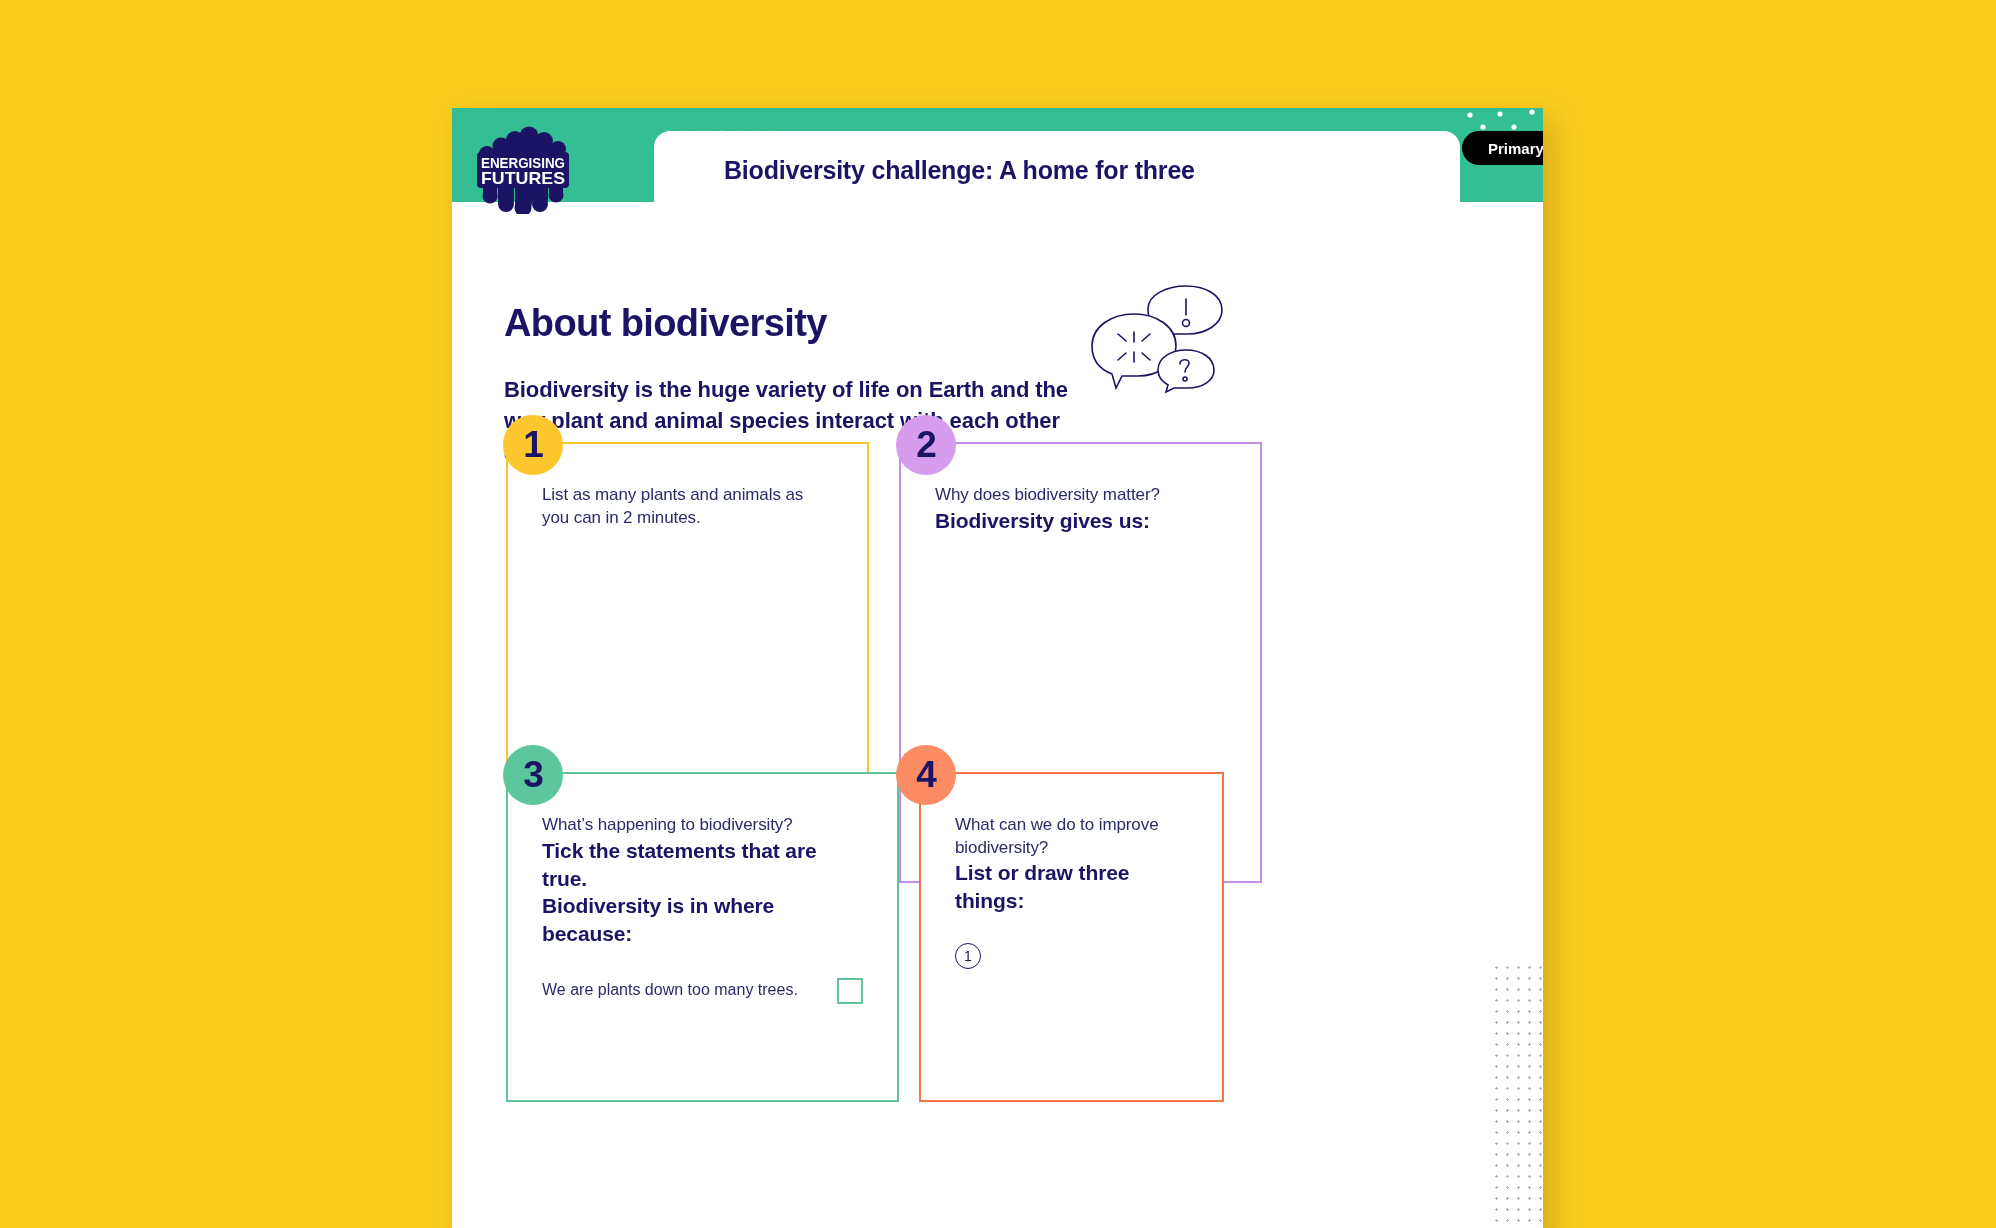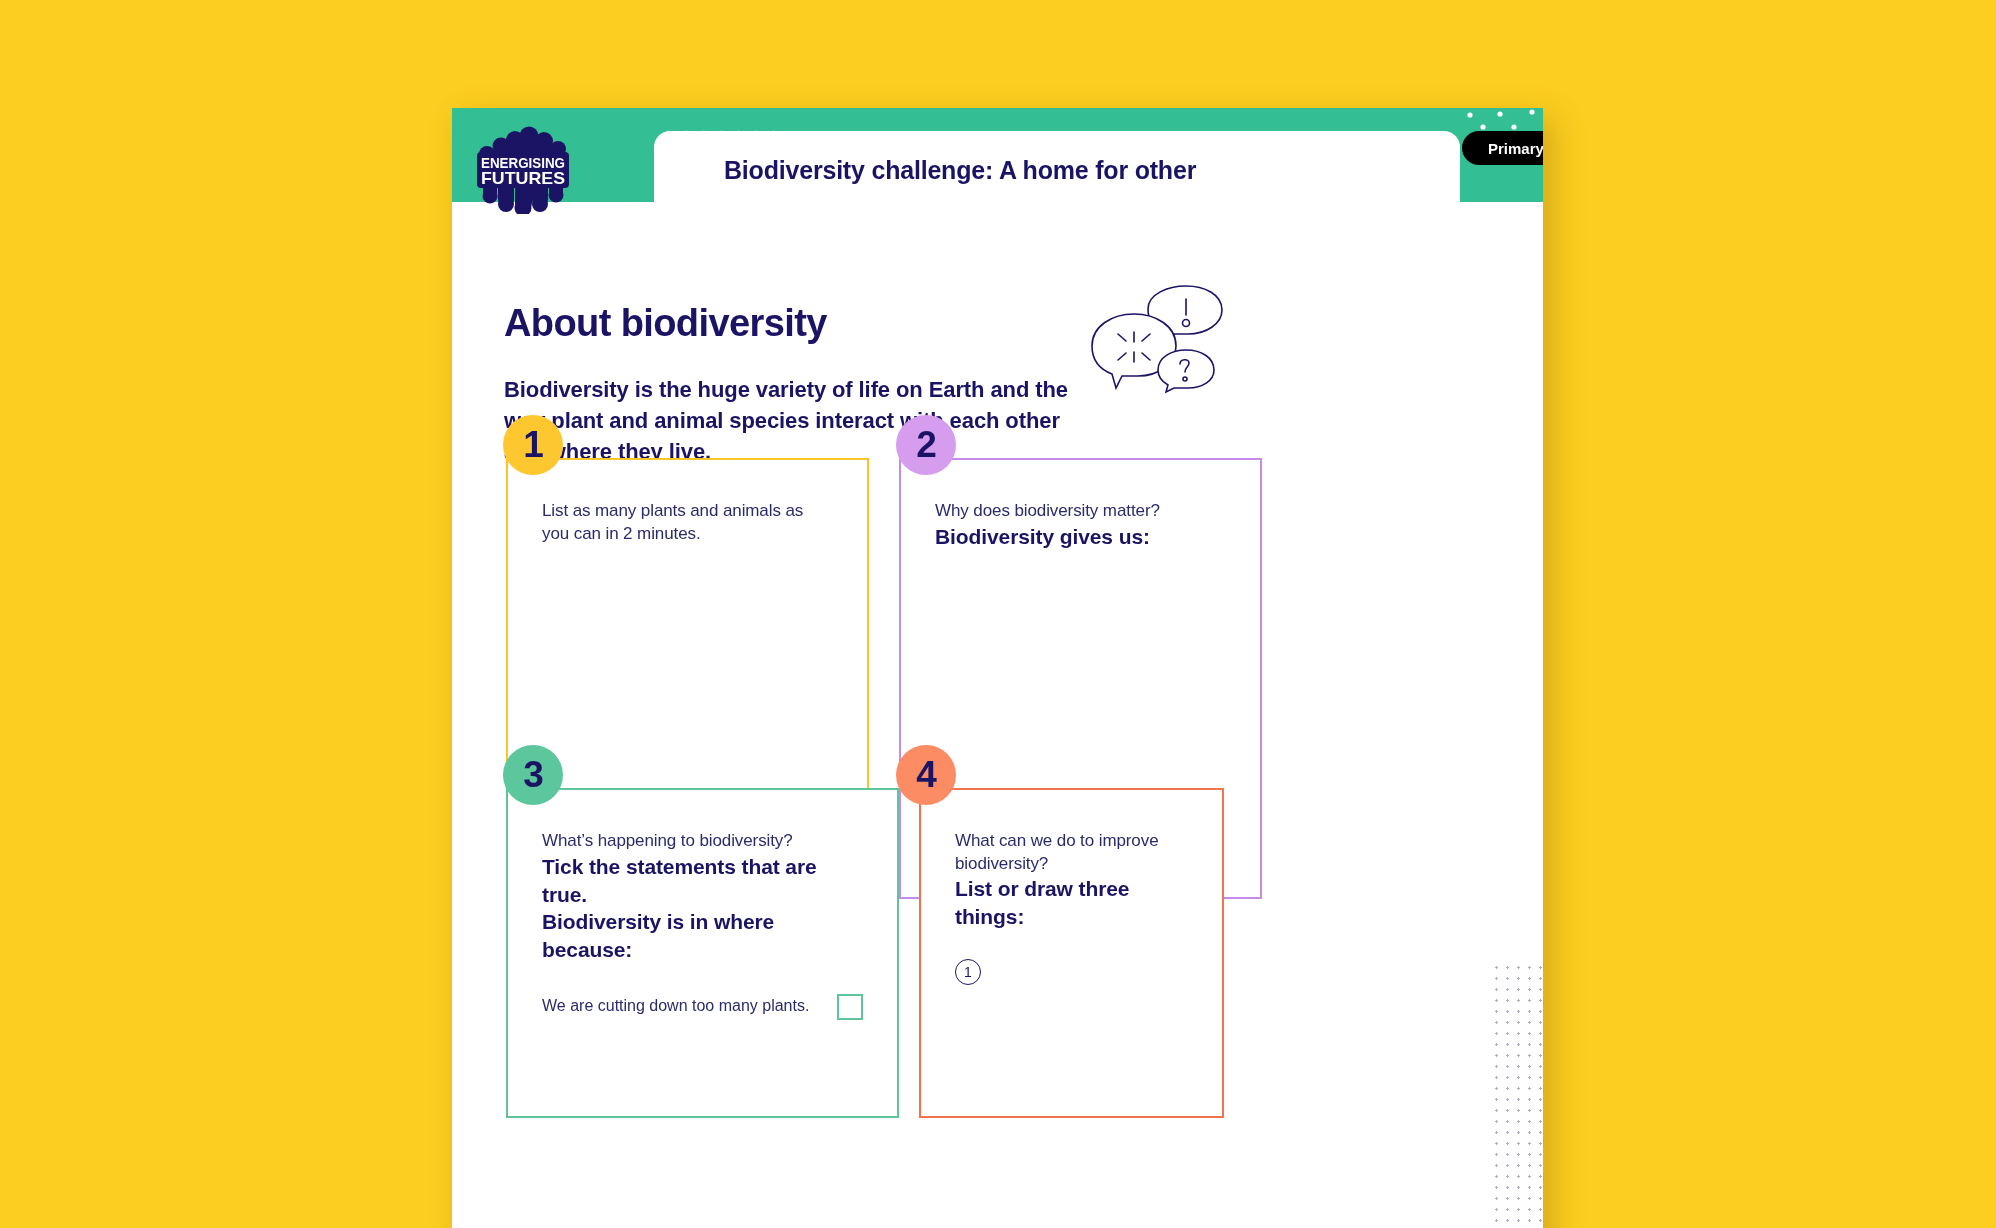--- a/index.html
+++ b/index.html
@@ -162,21 +162,20 @@
     background-image: radial-gradient(#6E6E8A 1px, transparent 1.2px);
     background-size: 11px 11px;
     opacity: 0.55;
   }
 
   
   .box {
     position: absolute;
     background: #FFFFFF;
     border: 2px solid;
-    margin-top: 16px;
   }
   .box-inner {
     padding: 40px 34px 0 34px;
   }
   .box-q {
     font-size: 17px;
     color: #2B2B6B;
     line-height: 1.33;
     letter-spacing: -0.1px;
   }
@@ -287,21 +286,21 @@
           <circle cx="92" cy="6" r="2.6"></circle>
             <circle cx="101" cy="23" r="2.6"></circle>
           <circle cx="113" cy="38" r="2.6"></circle>
             <circle cx="128" cy="50" r="2.6"></circle>
           <circle cx="144" cy="58" r="2.6"></circle>
         </g>
       </svg>
     </div>
 
     <div id="title-tab">
-      <span class="tab-text">Biodiversity challenge: A home for other</span>
+      <span class="tab-text">Biodiversity challenge: A home for three</span>
     </div>
 
     <div id="primary-badge">
       <span class="badge-text">Primary</span>
     </div>
   </div>
 
   <div id="logo">
     <svg width="106" height="88" viewBox="0 0 106 88">
       <g fill="#1B1464">
@@ -385,21 +384,21 @@
     </div>
     <div class="badge-num" id="badge2">2</div>
 
     <div class="box" id="box3">
       <div class="box-inner">
         <div class="box-q">What’s happening to biodiversity?</div>
         <div class="box-q-strong">Tick the statements that are true.</div>
         <div class="box-q-strong">Biodiversity is in where because:</div>
 
         <div class="statement-row">
-          <span class="statement-text">We are cutting down too many plants.</span>
+          <span class="statement-text">We are plants down too many trees.</span>
           <span class="tick-box"></span>
         </div>
       </div>
     </div>
     <div class="badge-num" id="badge3">3</div>
 
     <div class="box" id="box4">
       <div class="box-inner">
         <div class="box-q">What can we do to improve biodiversity?</div>
         <div class="box-q-strong">List or draw three things:</div>

